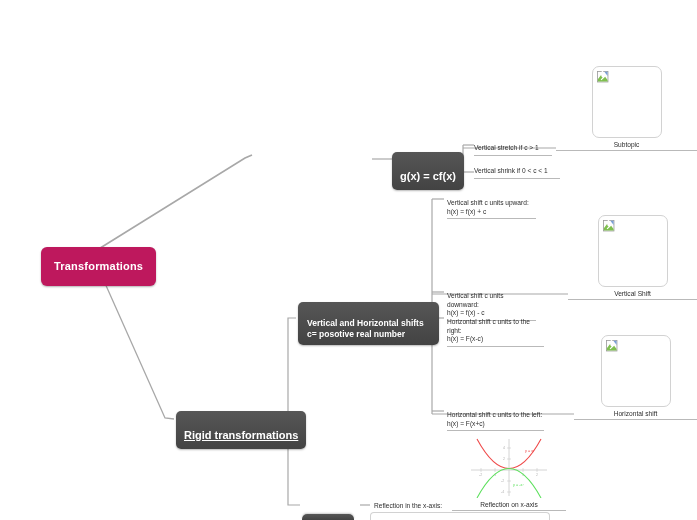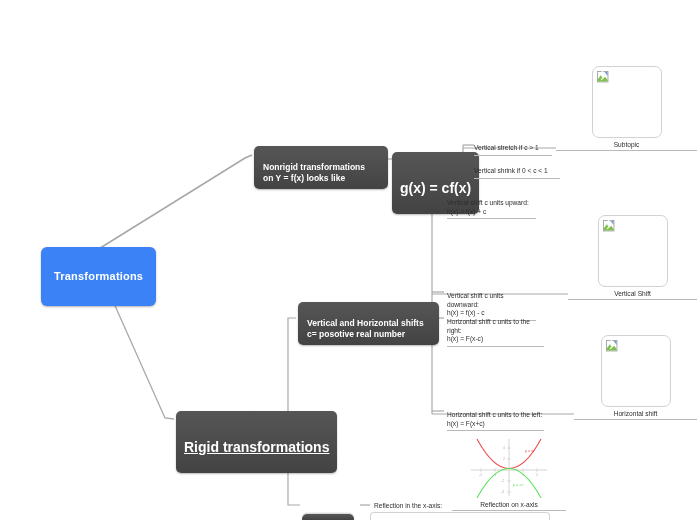--- a/index.html
+++ b/index.html
@@ -25,48 +25,48 @@
   #links {
     position: absolute;
     left: 0; top: 0;
     width: 697px;
     height: 520px;
     pointer-events: none;
   }
   
   .root-node {
     position: absolute;
-    background: #3b82f6;
+    background: #be185d;
     color: #ffffff;
     font-weight: bold;
     font-size: 11px;
     letter-spacing: .2px;
     border-radius: 6px;
-    padding: 23px 13px;
+    padding: 13px 13px;
     box-shadow: 0 1px 2px rgba(0,0,0,.30);
     white-space: nowrap;
     line-height: 13px;
   }
   
   .dark-node {
     position: absolute;
     background: #4a4a4a;
     background: linear-gradient(#565656, #434343);
     color: #ffffff;
     font-weight: bold;
     font-size: 8.5px;
     border-radius: 5px;
     padding: 5px 9px;
     line-height: 11px;
     box-shadow: 0 1px 2px rgba(0,0,0,.28);
     white-space: pre-line;
   }
   .dark-node.small {
-    font-size: 14px;
-    padding: 20px 8px;
+    font-size: 11px;
+    padding: 8px 8px;
   }
   
   .leaf {
     position: absolute;
     font-size: 6.6px;
     color: #2d2d2d;
     line-height: 8.4px;
     white-space: pre-line;
     padding-bottom: 2px;
     border-bottom: 1px solid #b9b9b9;
@@ -159,24 +159,20 @@
       <path d="M432 414 L574 414"></path>
 
       <path d="M360 505 L370 505"></path>
     </g>
   </svg>
 
   <div class="root-node" style="left:41px; top:247px;">
     <span>Transformations</span>
   </div>
 
-  <div class="dark-node" style="left:254px; top:146px; width:116px;">
-    <span>Nonrigid transformations
-on Y = f(x) looks like</span>
-  </div>
 
   <div class="dark-node small" style="left:392px; top:152px;">
     <span>g(x) = cf(x)</span>
   </div>
 
   <div class="leaf" style="left:474px; top:136px; width:78px;">
     <span>Vertical stretch if c &gt; 1</span>
   </div>
 
   <div class="leaf" style="left:474px; top:159px; width:86px;">

